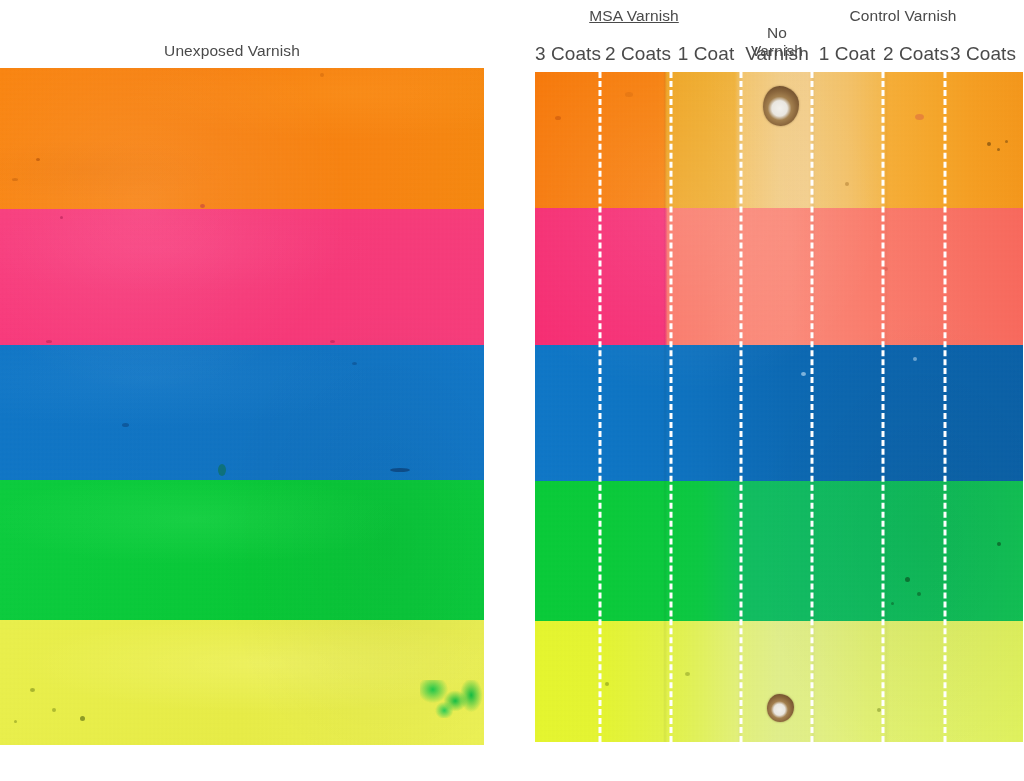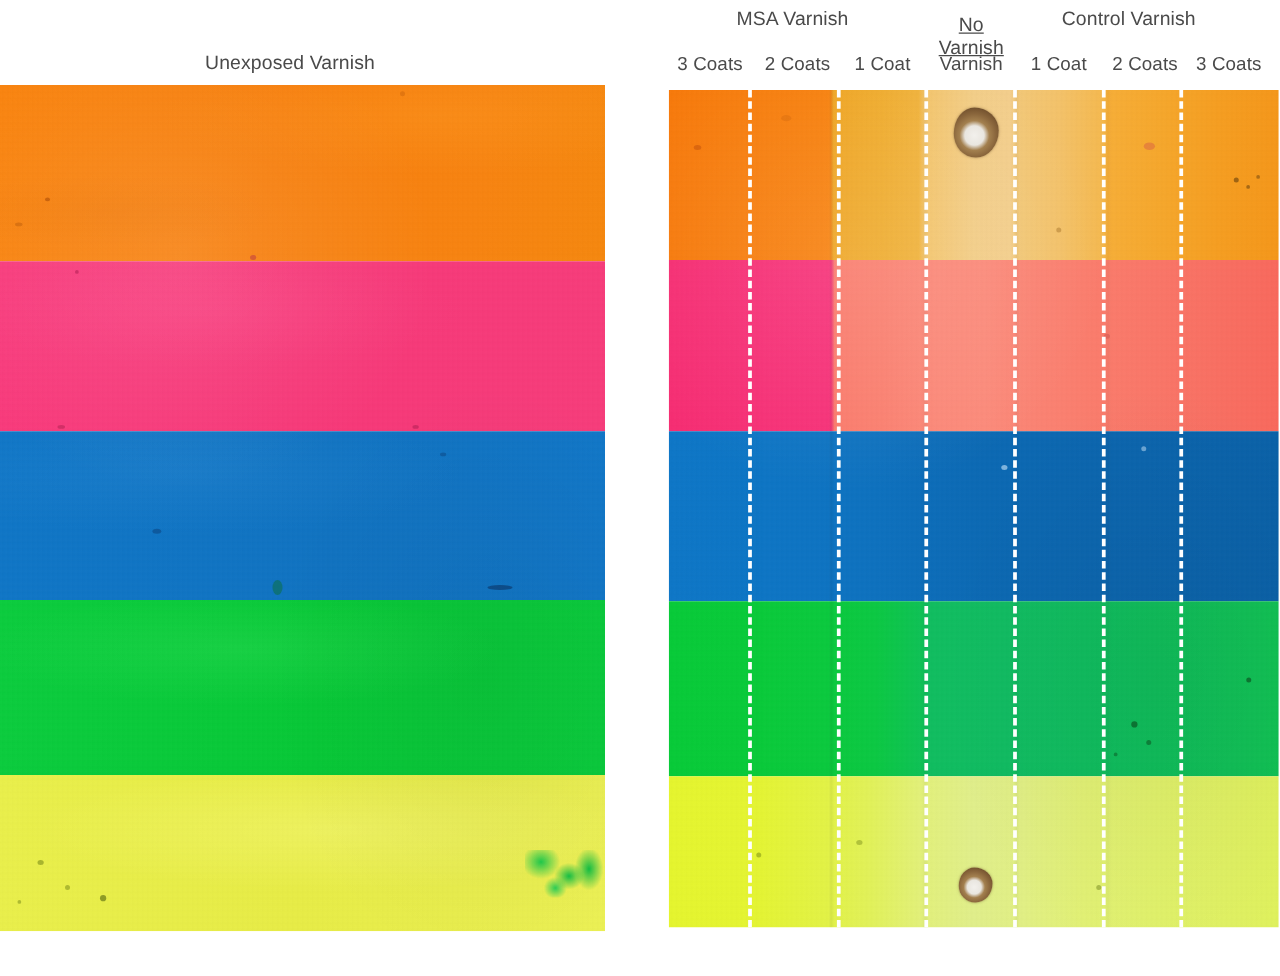--- a/index.html
+++ b/index.html
@@ -26,43 +26,43 @@
   .lbl {
     position: absolute;
     color: #4a4a4a;
     font-size: 15.5px;
     line-height: 1.15;
     text-align: center;
     white-space: nowrap;
     letter-spacing: 0.1px;
   }
   .lbl-group { font-size: 15.5px; }
-  .lbl-coat  { font-size: 15px; }
+  .lbl-coat  { font-size: 19px; }
   .lbl-two   { white-space: normal; width: 74px; }
 
   #label-unexposed-control {
     left: 232px;
     top: 42px;
     transform: translateX(-50%);
   }
   #label-msa-varnish {
     left: 634px;
     top: 7px;
     transform: translateX(-50%);
+    text-decoration: underline;
   }
   #label-polymer-varnish {
     left: 903px;
     top: 7px;
     transform: translateX(-50%);
   }
   #label-no-varnish {
     left: 777px;
-    top: 12px;
+    top: 24px;
     transform: translateX(-50%);
-    text-decoration: underline;
   }
 
   
   .coats-row { top: 43px; }
 
   
   .panel {
     position: absolute;
     overflow: hidden;
   }

